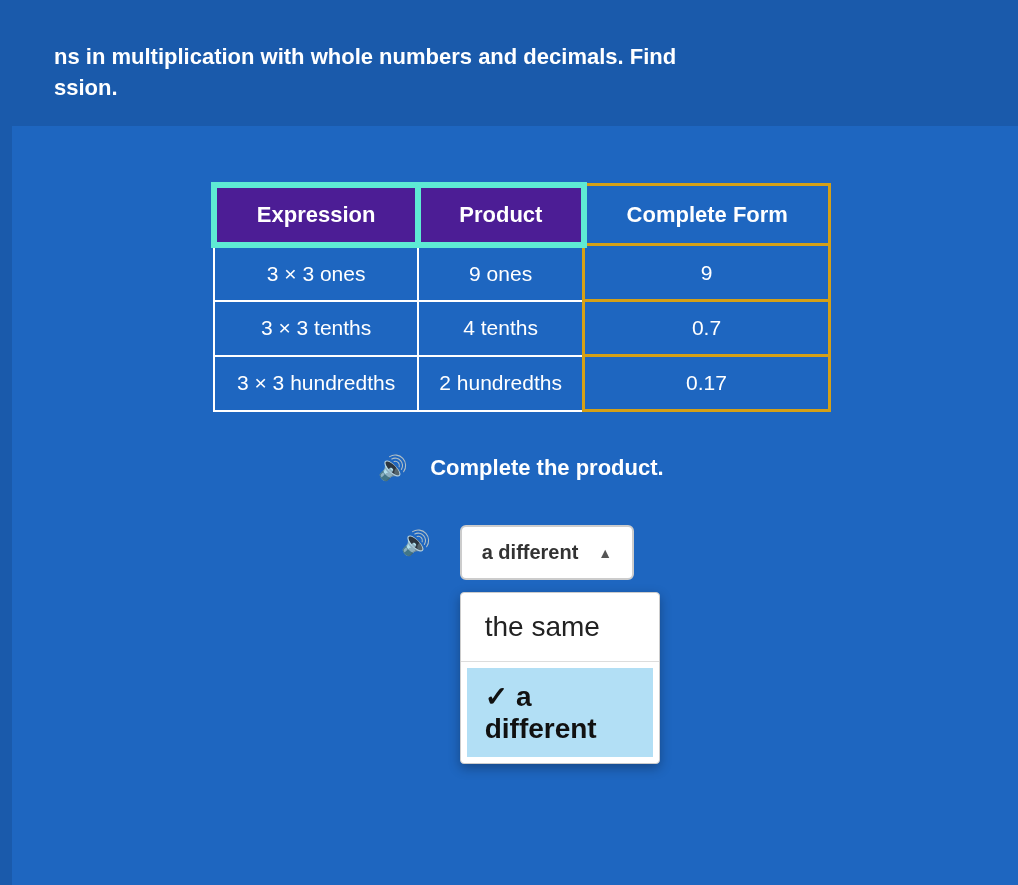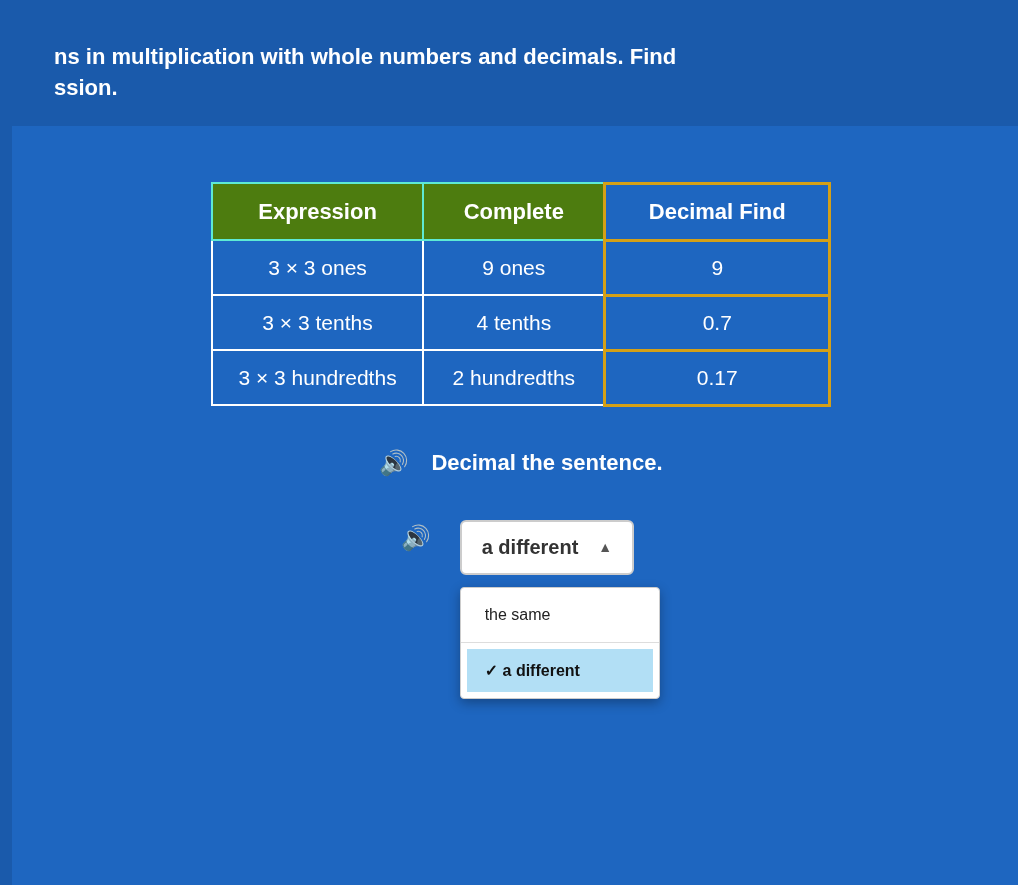--- a/index.html
+++ b/index.html
@@ -38,26 +38,26 @@
       margin: 20px auto 30px auto;
     }
 
     table {
       border-collapse: collapse;
       background: #1e66c0;
       min-width: 620px;
     }
 
     th {
-      background: #4d7c0f;
+      background: #4c1d95;
       color: white;
       font-size: 22px;
       font-weight: bold;
       padding: 14px 28px;
-      border: 2px solid #5eead4;
+      border: 6px solid #5eead4;
       text-align: center;
     }
 
     td {
       color: white;
       font-size: 21px;
       padding: 14px 12px;
       border: 2px solid white;
       text-align: center;
     }
@@ -140,21 +140,21 @@
       background: white;
       border: 1px solid #ccc;
       border-radius: 4px;
       min-width: 200px;
       z-index: 100;
       box-shadow: 0 4px 12px rgba(0,0,0,0.3);
     }
 
     .dropdown-item {
       padding: 12px 18px;
-      font-size: 16px;
+      font-size: 28px;
       color: #222;
       cursor: pointer;
     }
 
     .dropdown-item.selected {
       background: #b2dff5;
       color: #111;
       font-weight: bold;
     }
 
@@ -179,22 +179,22 @@
   </div>
 </div>
 
 <div class="main-content">
 
   <div class="table-container">
     <table>
       <thead>
         <tr>
           <th>Expression</th>
-          <th>Complete</th>
-          <th class="decimal-form-header">Decimal Find</th>
+          <th>Product</th>
+          <th class="decimal-form-header">Complete Form</th>
         </tr>
       </thead>
       <tbody>
         <tr>
           <td>3 × 3 ones</td>
           <td>9 ones</td>
           <td class="decimal-form-cell">9</td>
         </tr>
         <tr>
           <td>3 × 3 tenths</td>
@@ -205,21 +205,21 @@
           <td>3 × 3 hundredths</td>
           <td>2 hundredths</td>
           <td class="decimal-form-cell">0.17</td>
         </tr>
       </tbody>
     </table>
   </div>
 
   <div class="complete-sentence">
     <span class="speaker-icon">🔊</span>
-    <span class="complete-sentence-text">Decimal the sentence.</span>
+    <span class="complete-sentence-text">Complete the product.</span>
   </div>
 
   <div class="sentence-row">
     <span class="speaker-icon" style="line-height:2">🔊</span>
 
     <div class="dropdown-wrapper">
       <div class="dropdown-selected">
         <span>a different</span>
         <span class="arrow">▲</span>
       </div>

